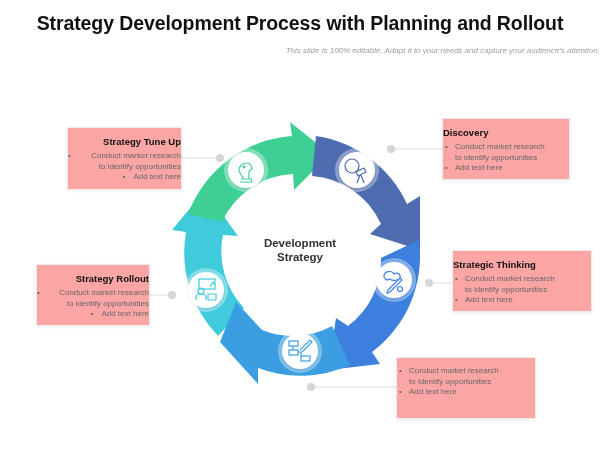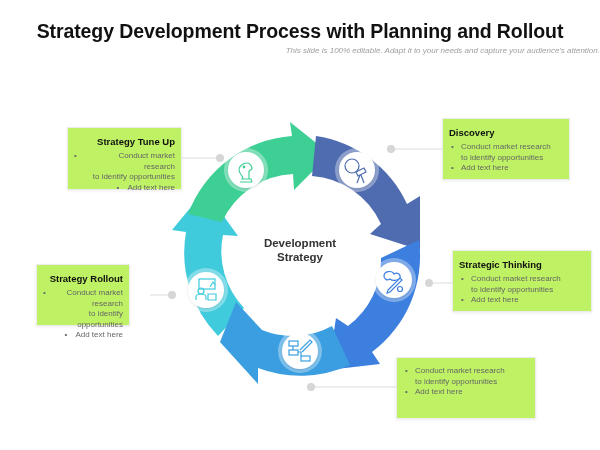--- a/index.html
+++ b/index.html
@@ -1,21 +1,21 @@
 <!DOCTYPE html>
 <html><head>
 <meta charset="utf-8">
 <style>
   html, body { margin: 0; padding: 0; background: #ffffff; }
   body { width: 600px; height: 450px; position: relative; overflow: hidden; font-family: "Liberation Sans", "DejaVu Sans", sans-serif; }
-  .title { position: absolute; left: 0; right: 0; top: 20px; text-align: center; font-size: 19.5px; font-weight: 700; color: #111; letter-spacing: -0.1px; }
+  .title { position: absolute; left: 0; right: 0; top: 12px; text-align: center; font-size: 19.5px; font-weight: 700; color: #111; letter-spacing: -0.1px; }
   .subtitle { position: absolute; left: 0; right: 0; top: 46px; text-align: right; font-size: 8px; font-style: italic; color: #a0a0a0; }
   svg.cycle { position: absolute; left: 0; top: 0; }
   .center-label { position: absolute; left: 245px; top: 236px; width: 110px; text-align: center; font-size: 11.5px; font-weight: 700; color: #333; line-height: 14px; }
-  .box { position: absolute; background: #bef264; border: 1px solid #ececec; box-shadow: 0 1px 3px rgba(0,0,0,0.08); padding: 8px 6px; box-sizing: border-box; }
+  .box { position: absolute; background: #fca5a5; border: 1px solid #ececec; box-shadow: 0 1px 3px rgba(0,0,0,0.08); padding: 8px 0; box-sizing: border-box; }
   .box .head { font-size: 9.5px; font-weight: 700; color: #111; margin-bottom: 4px; }
   .box ul { margin: 0; padding: 0; list-style: none; }
   .box li { font-size: 8px; color: #666; line-height: 10.5px; position: relative; }
   .box.left { text-align: right; }
   .box.right li { padding-left: 12px; }
   .box.right li .b { position: absolute; left: 2px; top: 0; }
   .box.left li.first { padding-left: 12px; }
   .box.left li.first .b { position: absolute; left: 0; top: 0; }
   .box.left li .b2 { margin-right: 8px; }
 </style>
@@ -132,20 +132,20 @@
 </div>
 
 <div class="box right" style="left:396px; top:357px; width:140px; height:62px;">
   <ul>
     <li><span class="b">•</span><span>Conduct market research</span></li>
     <li><span>to identify opportunities</span></li>
     <li><span class="b">•</span><span>Add text here</span></li>
   </ul>
 </div>
 
-<div class="box left" style="left:36px; top:264px; width:94px; height:62px;">
+<div class="box left" style="left:36px; top:264px; width:114px; height:62px;">
   <div class="head">Strategy Rollout</div>
   <ul>
     <li class="first"><span class="b">•</span><span>Conduct market research</span></li>
     <li><span>to identify opportunities</span></li>
     <li><span class="b2">•</span><span>Add text here</span></li>
   </ul>
 </div>
 
 </body></html>

